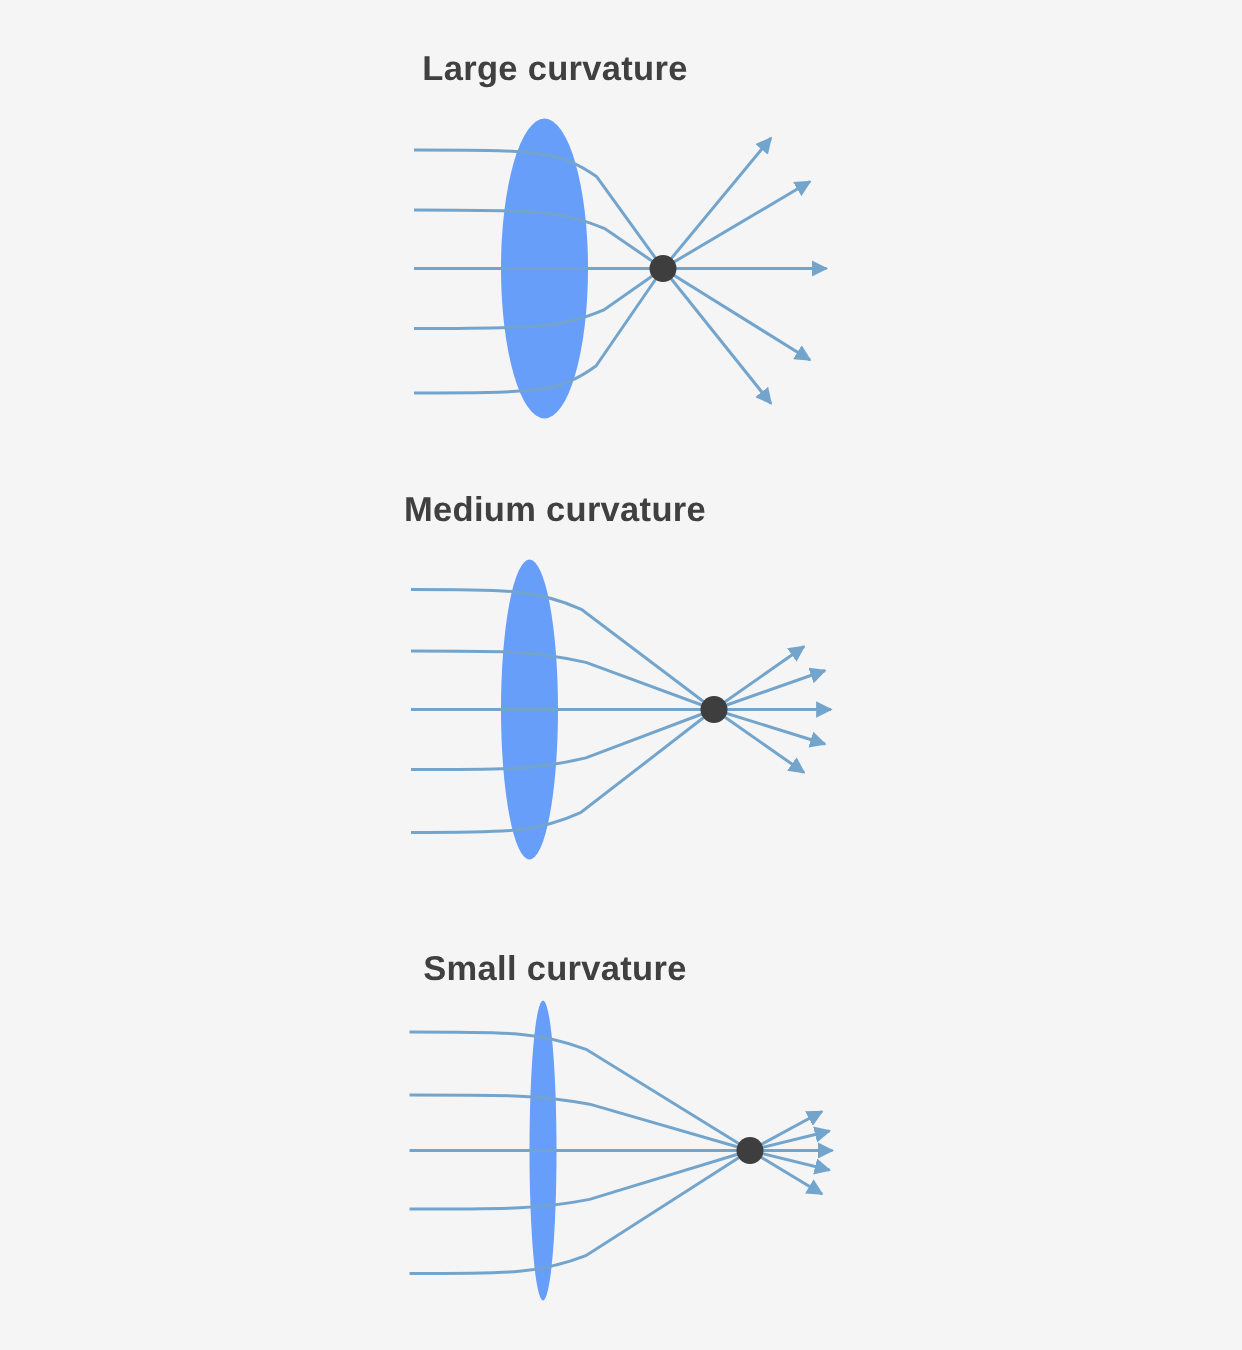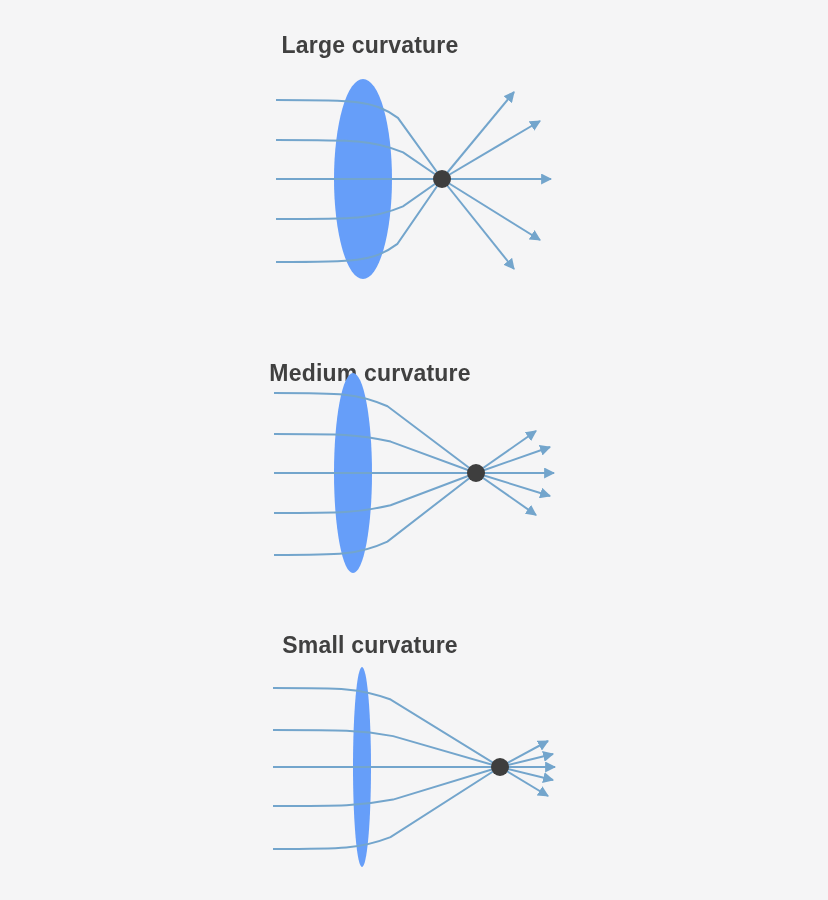--- a/index.html
+++ b/index.html
@@ -18,21 +18,21 @@
       font-weight: bold;
       color: #404040;
       letter-spacing: 0.2px;
     }
     svg.diagram { position: absolute; left: 0; top: 0; }
   </style>
 </head>
 <body style="background: rgb(245, 245, 246);">
 
 <div class="panel-title" style="top: 32px; color: rgb(64, 64, 64);">Large curvature</div>
-<div class="panel-title" style="top: 326px; color: rgb(64, 64, 64); margin-top: 34px;">Medium curvature</div>
+<div class="panel-title" style="top: 326px; color: rgb(64, 64, 64);">Medium curvature</div>
 <div class="panel-title" style="top: 620px; color: rgb(64, 64, 64); margin-top: 12px;">Small curvature</div>
 
 <svg class="diagram" id="diagram" width="828" height="900" viewBox="0 0 828 900" xmlns="http://www.w3.org/2000/svg">
   <defs>
     <marker id="arrowhead" viewBox="0 0 10 10" refX="9" refY="5" markerWidth="5.5" markerHeight="5.5" orient="auto" markerUnits="strokeWidth">
       <path d="M0,0 L10,5 L0,10 z" fill="#73a5cc"></path>
     </marker>
   </defs>
   <g id="panels">
       <g>

